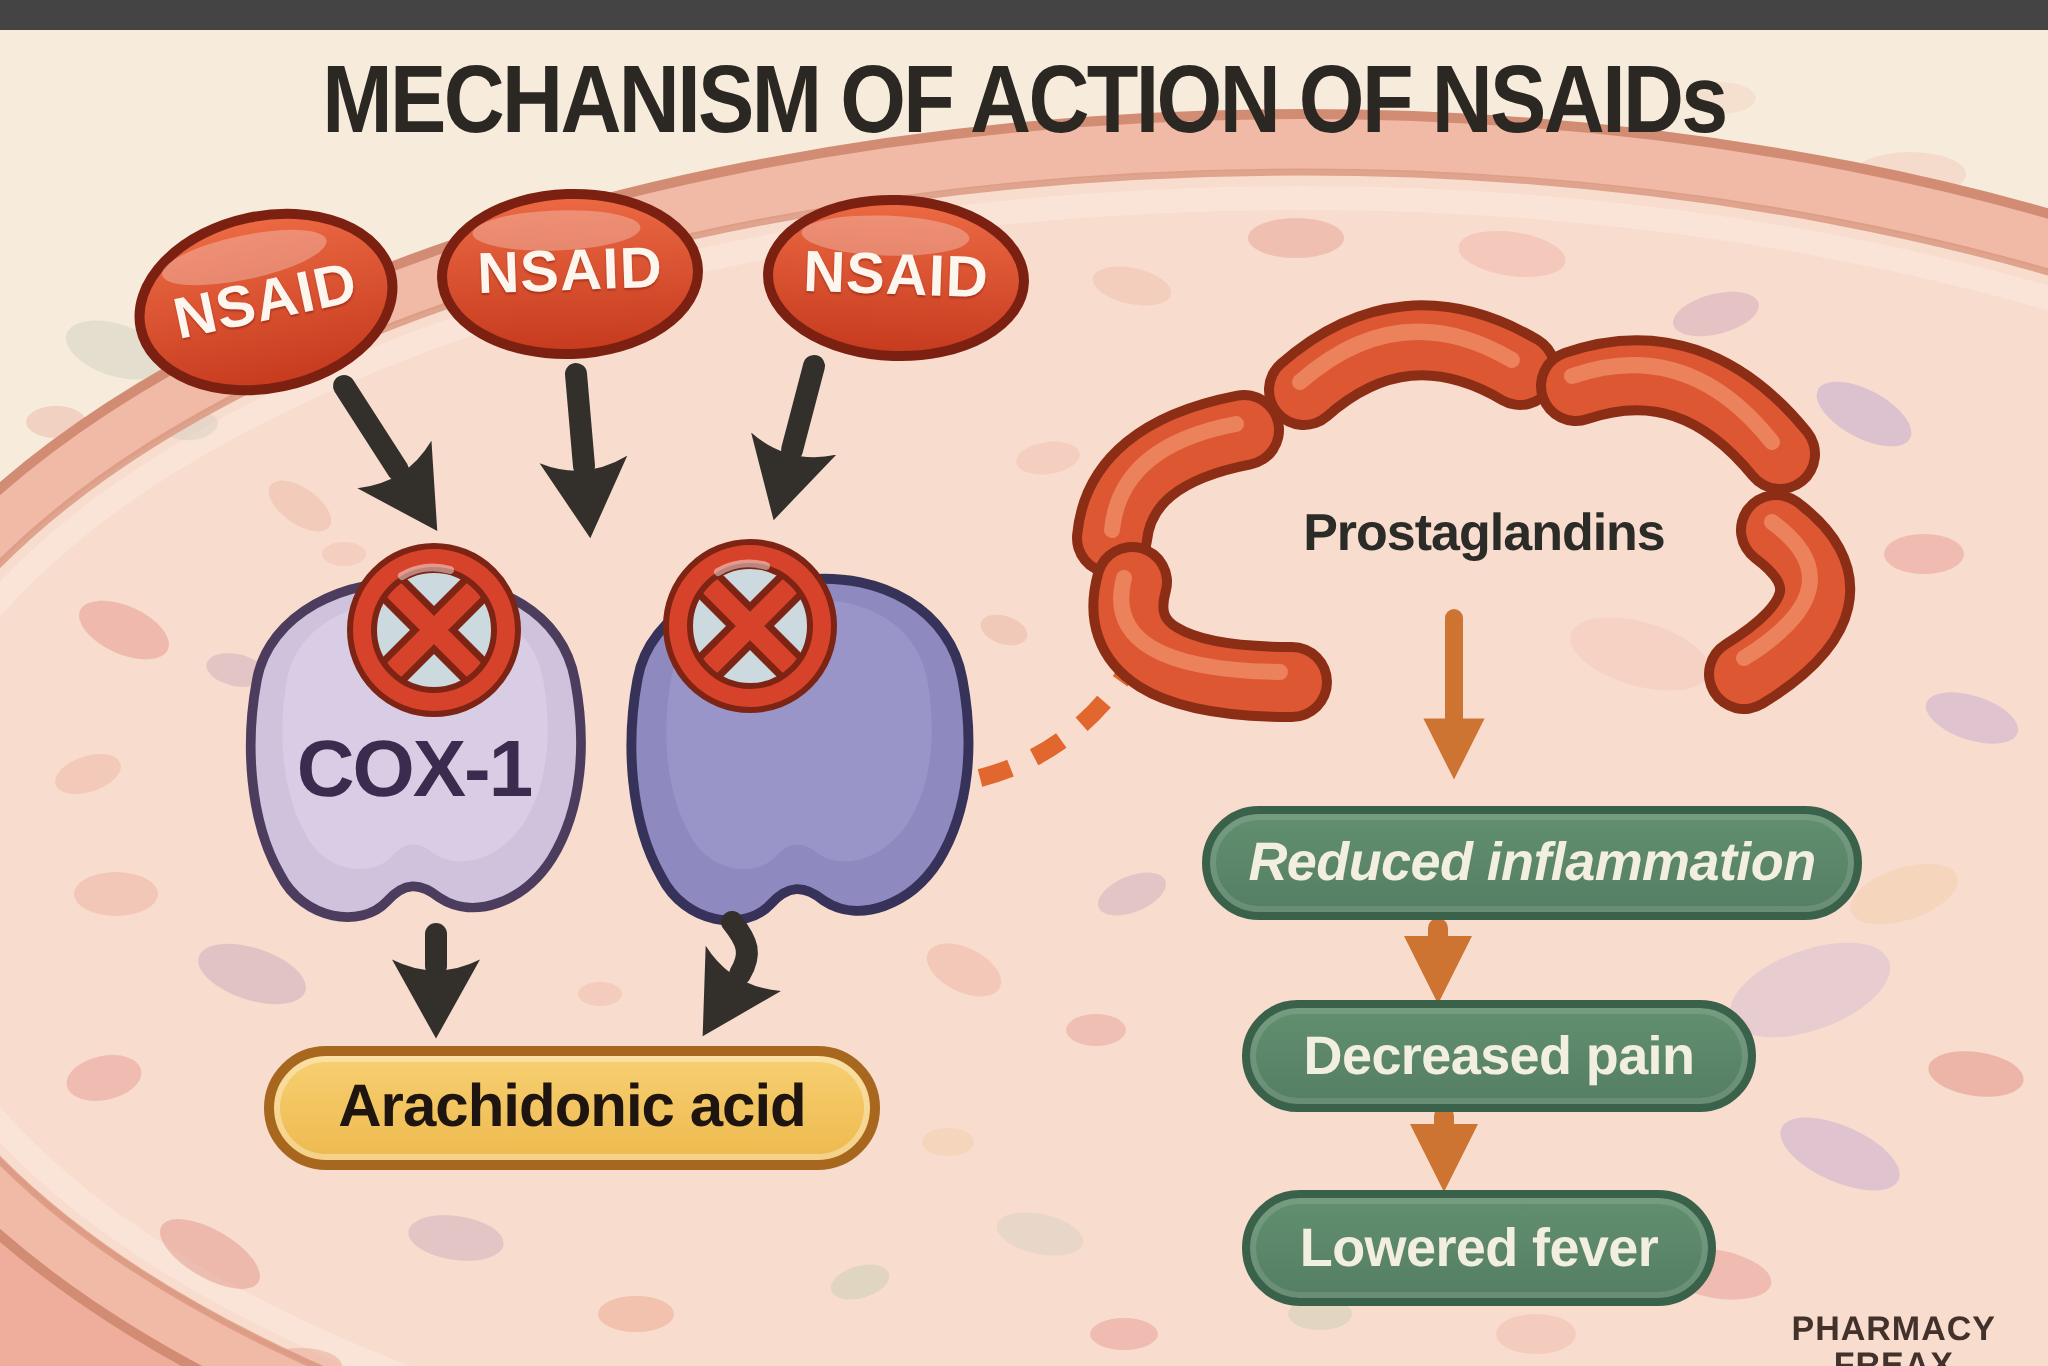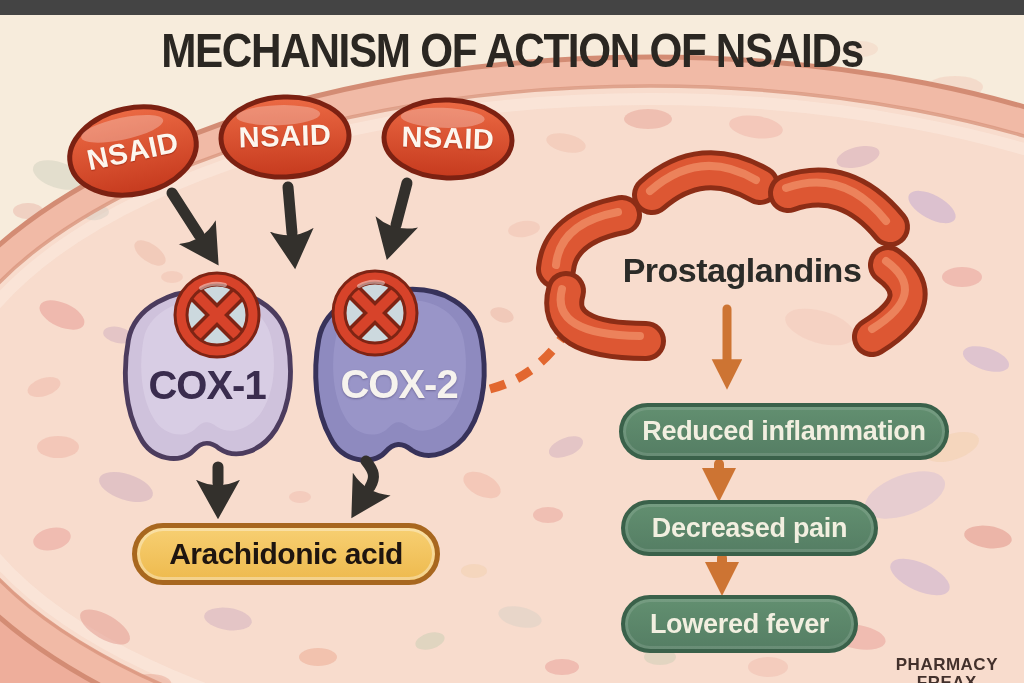--- a/index.html
+++ b/index.html
@@ -27,30 +27,30 @@
   .aa-box{
     left:132px;top:508px;width:308px;height:62px;box-sizing:border-box;
     background:linear-gradient(#f7cf72,#eeba4e);
     border:5px solid #a8671f;border-radius:34px;
     box-shadow:inset 0 0 0 3px rgba(255,255,255,.35);
     display:flex;align-items:center;justify-content:center;
     font-size:30px;font-weight:800;color:#1e1510;letter-spacing:-.5px;
   }
   .prost-label{
     left:592px;top:236px;width:300px;text-align:center;
-    font-size:34px;font-weight:800;color:#2b2b28;letter-spacing:-.5px;
+    font-size:26px;font-weight:800;color:#2b2b28;letter-spacing:-.5px;
   }
   .effect-box{
     box-sizing:border-box;border:4px solid #3a614a;border-radius:30px;
     background:linear-gradient(#628f70,#557e64);
     box-shadow:inset 0 0 0 3px rgba(255,255,255,.12);
     display:flex;align-items:center;justify-content:center;
     font-size:27px;font-weight:800;color:#f2efe0;letter-spacing:-.3px;
   }
-  .effect-1{left:619px;top:388px;width:330px;height:57px;}
+  .effect-1{left:601px;top:388px;width:330px;height:57px;font-style:italic;}
   .effect-2{left:621px;top:485px;width:257px;height:56px;text-align:center;}
   .effect-3{left:621px;top:580px;width:237px;height:58px;}
   .watermark{
     right:26px;bottom:6px;text-align:center;color:#43312c;
     font-size:17px;font-weight:800;letter-spacing:.5px;line-height:1.05;
   }
 </style>
 </head>
 <body>
 
@@ -212,21 +212,20 @@
   </g>
 </svg>
 
 <div class="abs title">MECHANISM OF ACTION OF NSAIDs</div>
 
 <div class="abs pill-label" style="left:71px;top:120px;transform:rotate(-12deg);">NSAID</div>
 <div class="abs pill-label" style="left:223px;top:105px;transform:rotate(-2deg);">NSAID</div>
 <div class="abs pill-label" style="left:386px;top:107px;transform:rotate(2deg);">NSAID</div>
 
 <div class="abs cox-label cox1" style="left:119px;top:348px;">COX-1</div>
-<div class="abs cox-label cox2" style="left:311px;top:347px;">COX-2</div>
 
 <div class="abs aa-box">
   <span>Arachidonic acid</span>
 </div>
 
 <div class="abs prost-label">Prostaglandins</div>
 
 <div class="abs effect-box effect-1">
   <span>Reduced inflammation</span>
 </div>

